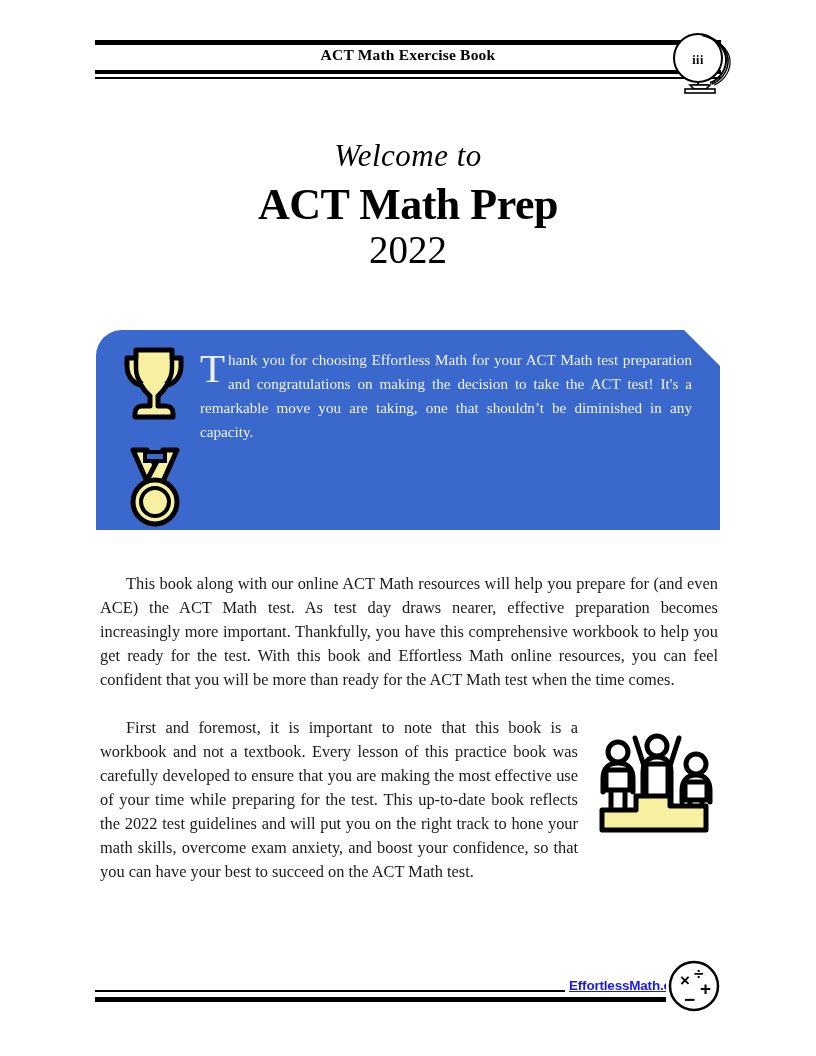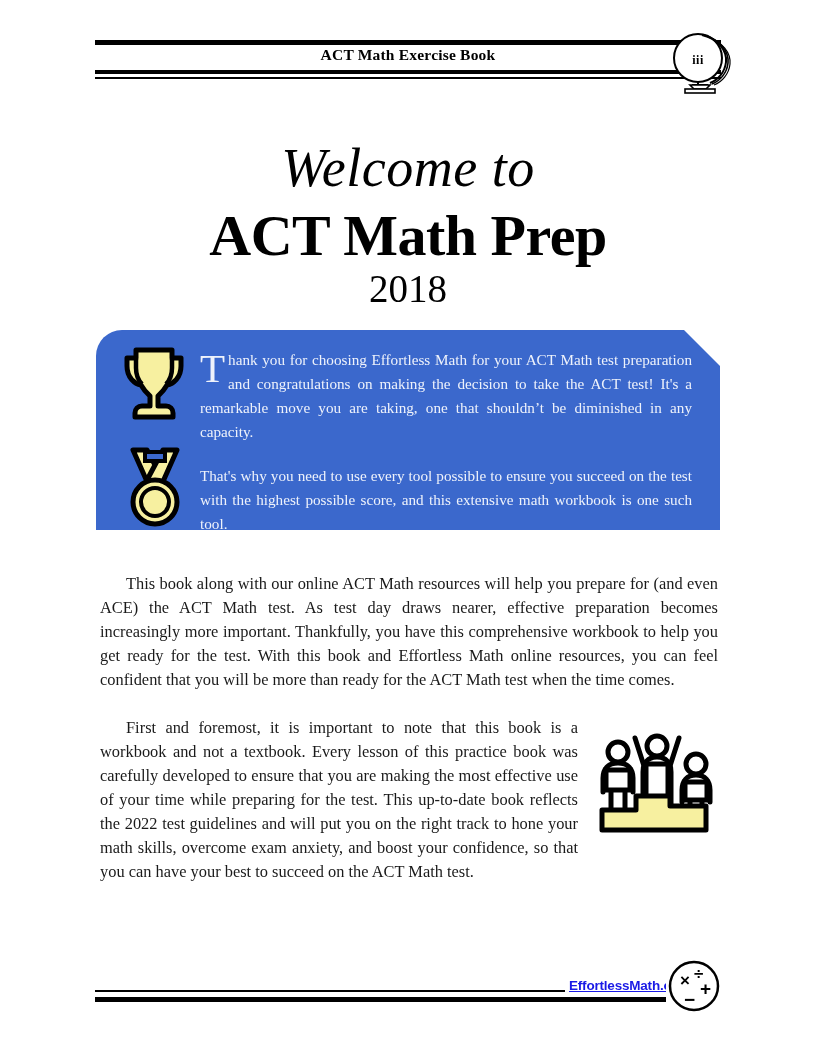--- a/index.html
+++ b/index.html
@@ -90,29 +90,29 @@
   .title-block {
     position: absolute;
     left: 95px;
     top: 140px;
     width: 626px;
     text-align: center;
   }
   .welcome-to {
     font-family: "Liberation Serif", "DejaVu Serif", serif;
     font-style: italic;
-    font-size: 54px;
+    font-size: 31px;
     line-height: 1.05;
     color: #000;
     letter-spacing: 0.5px;
   }
   .main-title {
     font-family: "Liberation Serif", "DejaVu Serif", serif;
     font-weight: bold;
-    font-size: 58px;
+    font-size: 44px;
     line-height: 1.08;
     margin-top: 8px;
     color: #000;
     letter-spacing: -0.5px;
   }
   .year {
     font-family: "Liberation Serif", "DejaVu Serif", serif;
     font-size: 39px;
     line-height: 1.05;
     margin-top: 2px;
@@ -270,21 +270,21 @@
       <path d="M26 50 L26 53 M20 53 L36 53" stroke="#000" stroke-width="2" fill="none"></path>
       <path d="M18 53 L38 53 L34 57 L22 57 Z" fill="#fff" stroke="#000" stroke-width="1.6"></path>
       <rect x="13" y="57" width="30" height="4" fill="#fff" stroke="#000" stroke-width="1.6"></rect>
     </svg>
     <div class="globe-num">iii</div>
   </div>
 
   <div class="title-block">
     <div class="welcome-to">Welcome to</div>
     <div class="main-title">ACT Math Prep</div>
-    <div class="year">2018</div>
+    <div class="year">2022</div>
   </div>
 
   <div class="callout">
     <div class="callout-icons">
 
       <div class="trophy-icon">
         <svg width="72" height="80" viewBox="0 0 72 80" xmlns="http://www.w3.org/2000/svg">
           <path d="M18 6 L54 6 L54 14 L63 14 L63 22 C63 34 55 40 49 41 C45 48 41 51 40 52 L40 62 L48 62 C52 62 55 65 55 69 L55 73 L17 73 L17 69 C17 65 20 62 24 62 L32 62 L32 52 C31 51 27 48 23 41 C17 40 9 34 9 22 L9 14 L18 14 Z" fill="#f7f0a0" stroke="#000" stroke-width="5" stroke-linejoin="round"></path>
           <path d="M18 15 L18 24 C18 32 21 37 24 40" fill="none" stroke="#000" stroke-width="4.5"></path>
           <path d="M54 15 L54 24 C54 32 51 37 48 40" fill="none" stroke="#000" stroke-width="4.5"></path>
@@ -297,21 +297,20 @@
           <path d="M43 4 L57 4 L41 40 L27 34 Z" fill="#f7f0a0" stroke="#000" stroke-width="5" stroke-linejoin="round"></path>
           <rect x="25" y="6" width="20" height="9" fill="#3b68cc" stroke="#000" stroke-width="4"></rect>
           <circle cx="35" cy="56" r="22" fill="#f7f0a0" stroke="#000" stroke-width="5"></circle>
           <circle cx="35" cy="56" r="14" fill="#f7f0a0" stroke="#000" stroke-width="4"></circle>
         </svg>
       </div>
 
     </div>
     <div class="callout-text">
       <p class="callout-p1">Thank you for choosing Effortless Math for your ACT Math test preparation and congratulations on making the decision to take the ACT test! It's a remarkable move you are taking, one that shouldn’t be diminished in any capacity.</p>
-      <p class="callout-p2">That's why you need to use every tool possible to ensure you succeed on the test with the highest possible score, and this extensive math workbook is one such tool.</p>
     </div>
   </div>
 
   <div class="body-text">
     <p>This book along with our online ACT Math resources will help you prepare for (and even ACE) the ACT Math test. As test day draws nearer, effective preparation becomes increasingly more important. Thankfully, you have this comprehensive workbook to help you get ready for the test. With this book and Effortless Math online resources, you can feel confident that you will be more than ready for the ACT Math test when the time comes.</p>
     <div class="para-gap"></div>
 
     <div class="podium-wrap">
       <svg class="podium-icon" viewBox="0 0 130 112" xmlns="http://www.w3.org/2000/svg">
 

